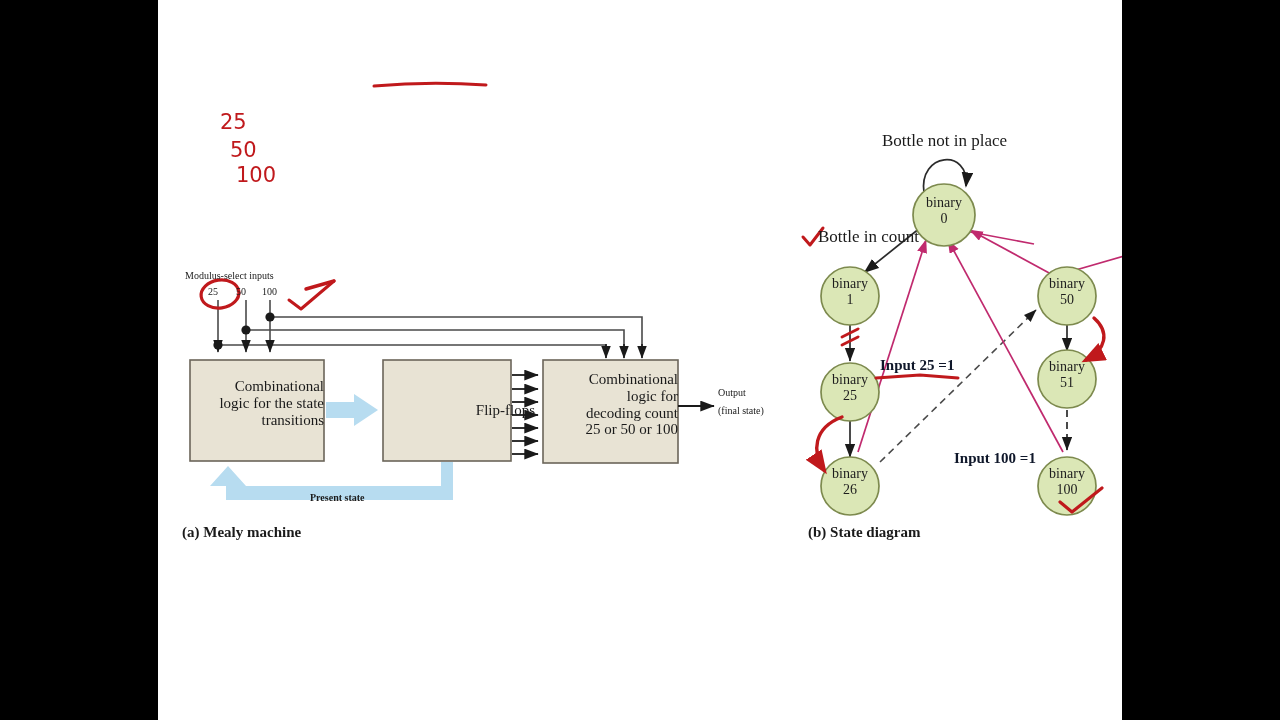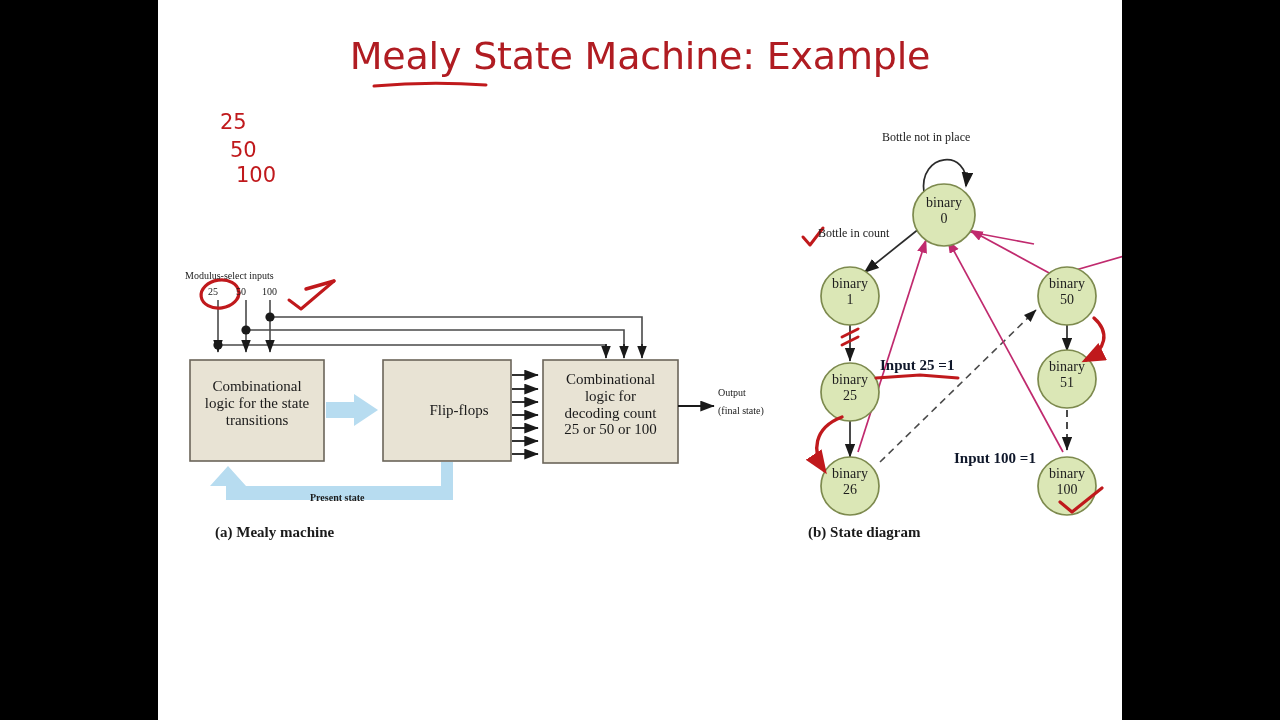--- a/index.html
+++ b/index.html
@@ -60,52 +60,51 @@
     height: 720px;
   }
 
   .lbl {
     position: absolute;
     font-family: "Liberation Serif", serif;
     color: #1a1a1a;
     white-space: nowrap;
     line-height: 1.12;
   }
-  .lbl.blk { font-size: 15px; text-align: center; }
+  .lbl.blk { font-size: 15px; text-align: right; }
   .lbl.small { font-size: 10px; }
   .lbl.cap { font-size: 15px; font-weight: bold; }
   .lbl.node { font-size: 14px; text-align: center; color: #1d1d1d; }
   .lbl.pink {
     color: #0f172a;
     font-size: 15px;
     font-weight: bold;
     font-family: "Liberation Serif", serif;
   }
-  .lbl.sd { font-size: 12px; }
+  .lbl.sd { font-size: 17px; }
   .hand {
     position: absolute;
     font-family: "DejaVu Sans", sans-serif;
     color: #c0191c;
     white-space: nowrap;
   }
   #hw-25 { font-size: 21px; }
   #hw-50 { font-size: 21px; }
   #hw-100 { font-size: 21px; }
 </style>
 </head>
 <body>
 
 <div id="screen">
 
   <div class="bar" id="bar-left"></div>
   <div class="bar" id="bar-right"></div>
 
   <div id="slide">
 
-    <div id="slide-title">Mealy State Machine: Example</div>
 
     <svg class="svg-layer" viewBox="0 0 964 720">
 
       <defs>
         <marker id="ah" markerWidth="9" markerHeight="9" refX="7.6" refY="3" orient="auto">
           <path d="M0,0 L8,3 L0,6 z" fill="#1a1a1a"></path>
         </marker>
         <marker id="ahp" markerWidth="9" markerHeight="9" refX="7.6" refY="3" orient="auto">
           <path d="M0,0 L8,3 L0,6 z" fill="#c02a6e"></path>
         </marker>
@@ -270,21 +269,21 @@
       <span style="display:block">logic for</span>
       <span style="display:block">decoding count</span>
       <span style="display:block">25 or 50 or 100</span>
     </div>
 
     <div class="lbl small" style="left:560px; top:387px;">Output</div>
     <div class="lbl small" style="left:560px; top:405px;">(final state)</div>
 
     <div class="lbl small" style="left:152px; top:492px; font-weight:bold;">Present state</div>
 
-    <div class="lbl cap" style="left:24px; top:524px;margin-left:33px;">(a)  Mealy machine</div>
+    <div class="lbl cap" style="left:24px; top:524px;">(a)  Mealy machine</div>
 
     <div class="lbl sd" style="left:724px; top:131px;">Bottle not in place</div>
     <div class="lbl sd" style="left:660px; top:227px;">Bottle in count</div>
     <div class="lbl pink" style="left:722px; top:357px;">Input 25 =1</div>
 
     <div class="lbl pink" style="left:796px; top:450px;">Input 100 =1</div>
 
     <div class="lbl node" style="left:756px; top:195px; width:60px;">
       <span style="display:block">binary</span>
       <span style="display:block">0</span>

